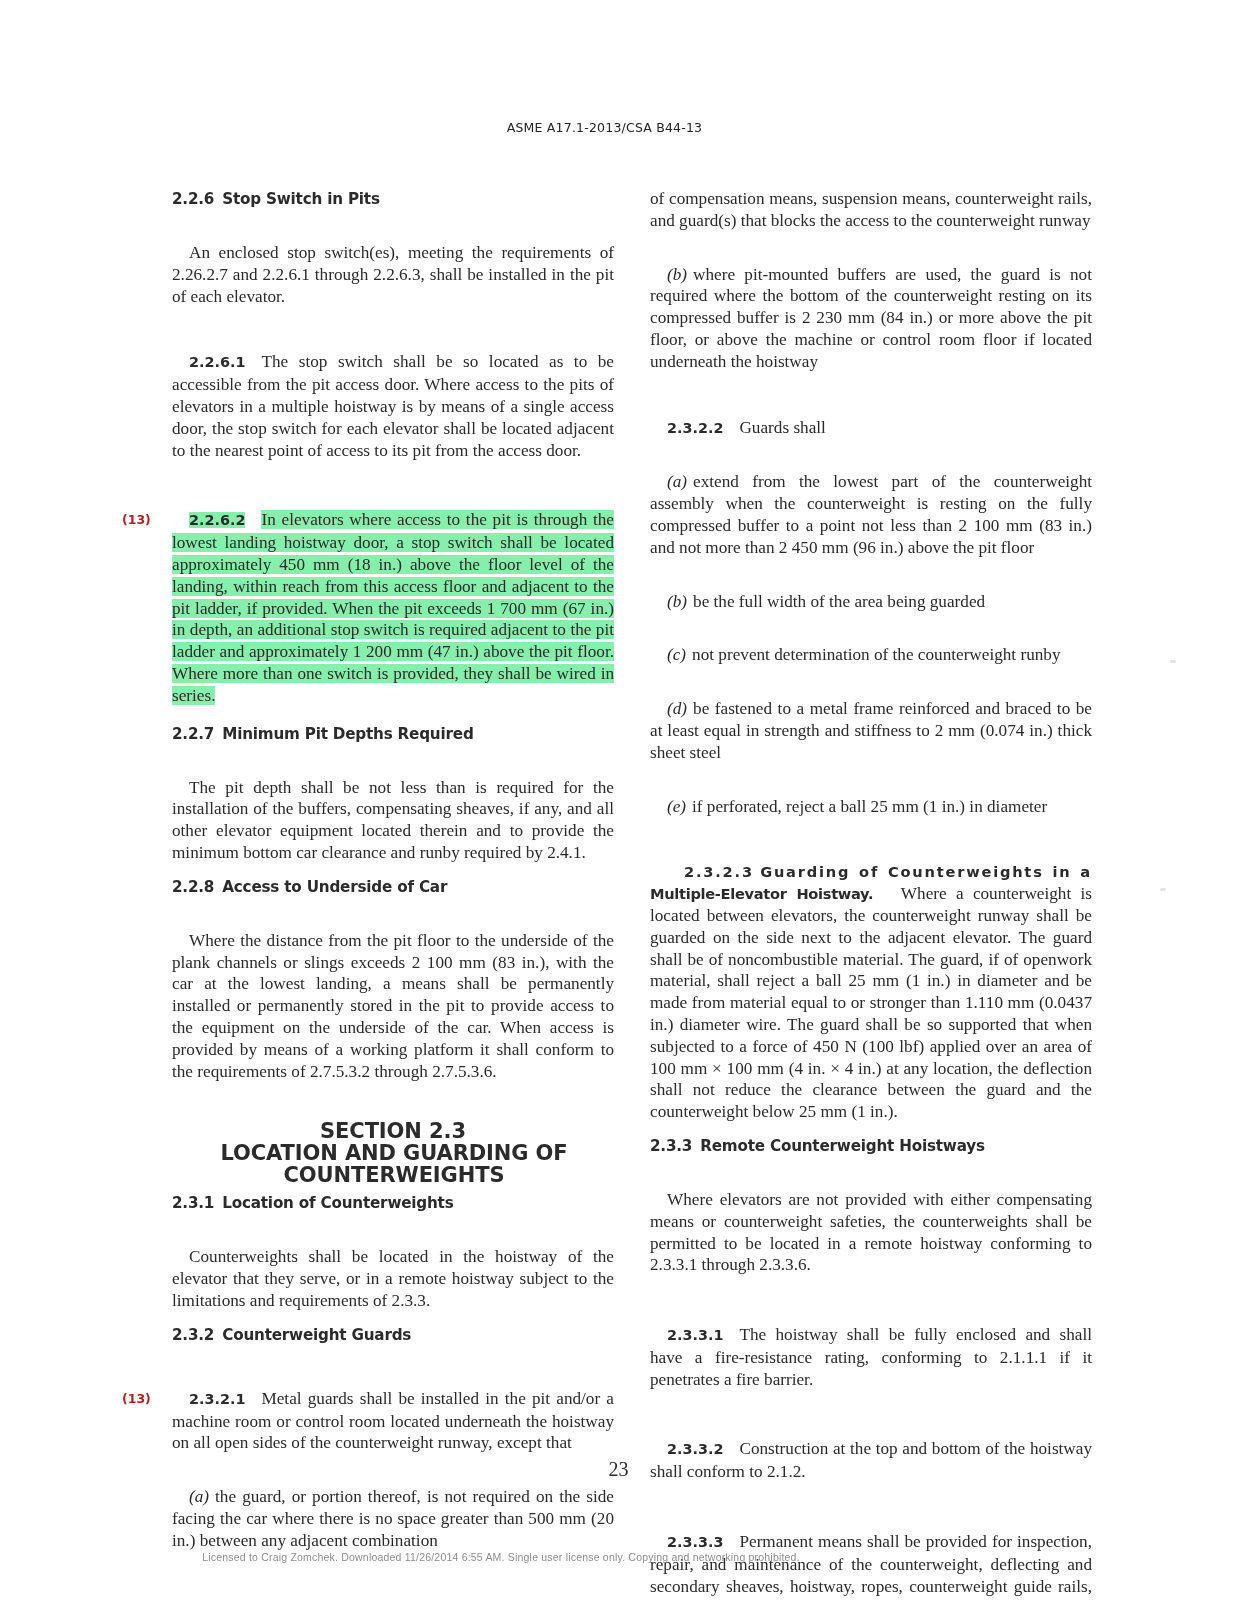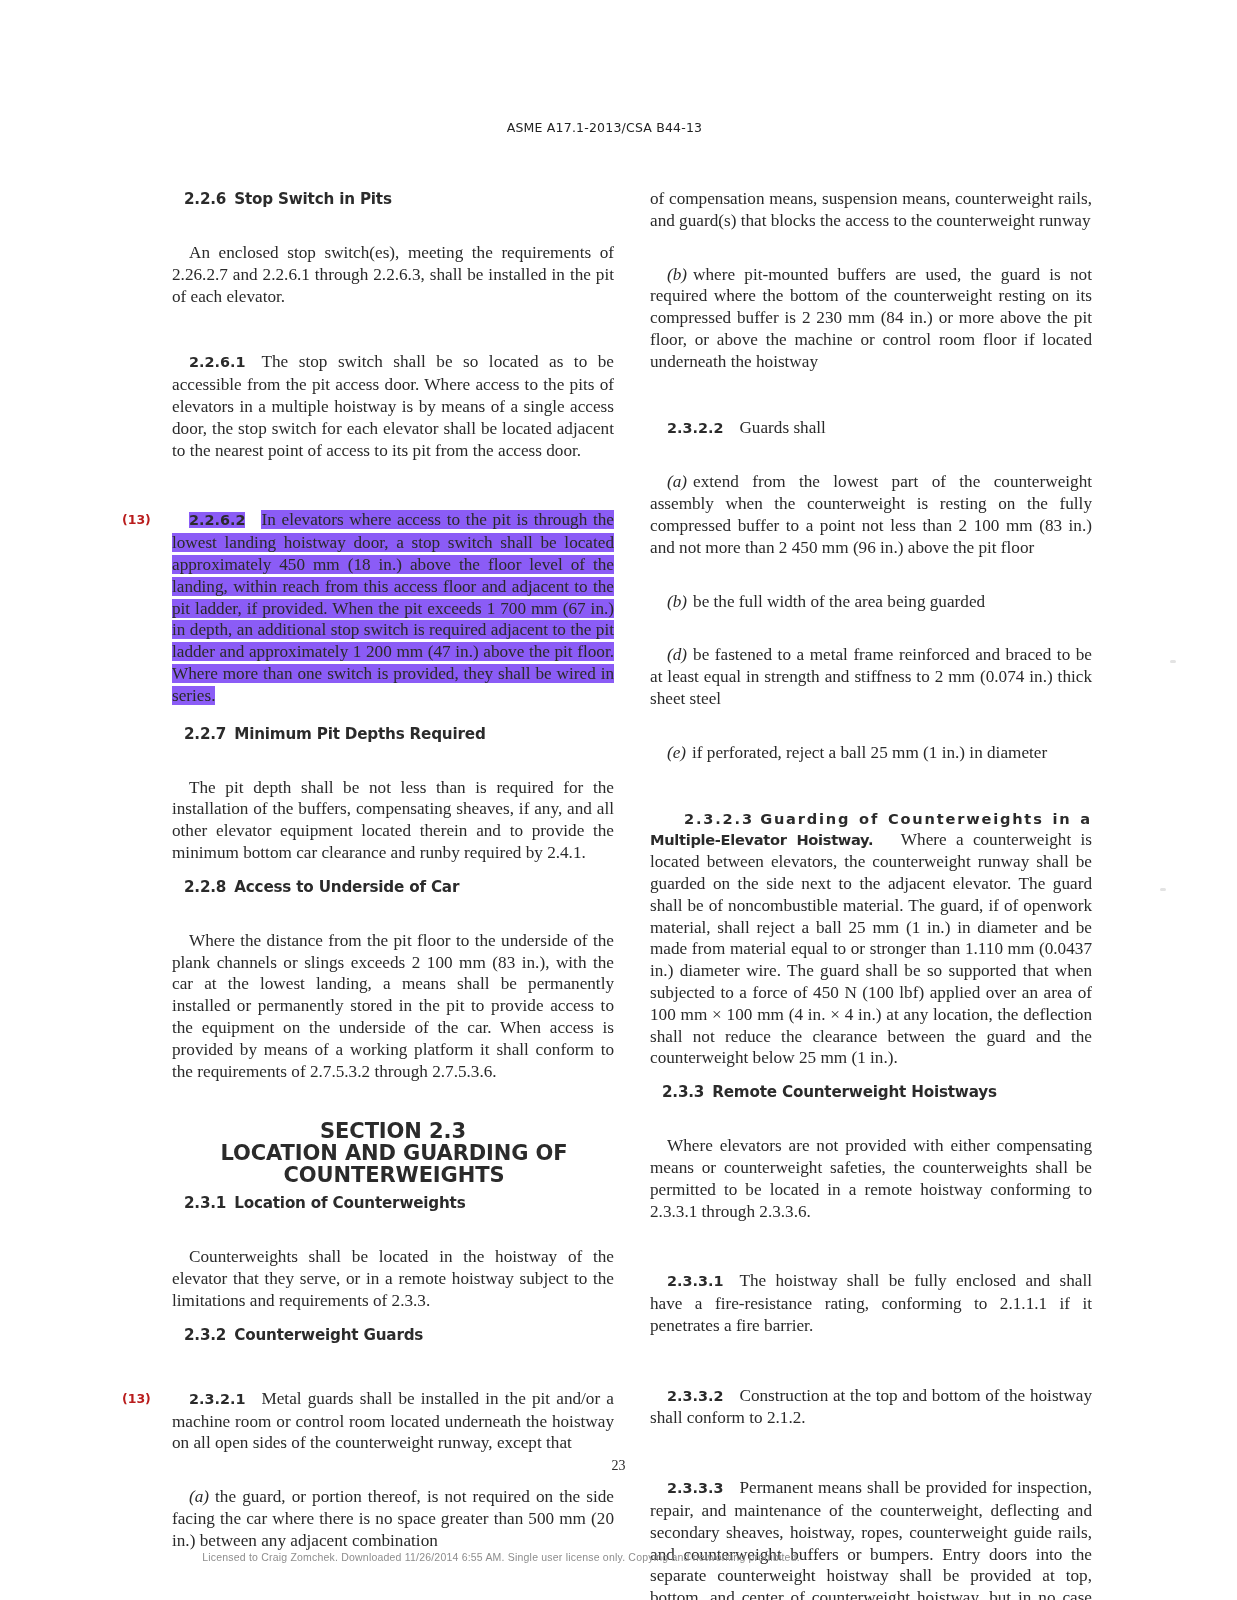--- a/index.html
+++ b/index.html
@@ -4,37 +4,37 @@
 <style>
   html, body { margin:0; padding:0; background:#ffffff; }
   body { width:1237px; height:1600px; position:relative; overflow:hidden; color:#2a2a2a; }
   .running-head { position:absolute; top:120px; left:0; width:1209px; text-align:center;
     font-family:"DejaVu Sans", sans-serif; font-size:12.5px; color:#222; letter-spacing:0.2px; }
   .col { position:absolute; top:188px; width:442px; font-family:"Liberation Serif", serif;
     font-size:17.2px; line-height:21.8px; color:#2a2a2a; }
   .col.left { left:172px; }
   .col.right { left:650px; }
   .h3 { font-family:"DejaVu Sans", sans-serif; font-weight:bold; font-size:15.2px; color:#2b2b2b;
-    margin:0 0 4px 12px; line-height:22px; letter-spacing:-0.2px; }
+    margin:0 0 4px 0; line-height:22px; letter-spacing:-0.2px; }
   .h3 .num { margin-right:8px; }
   p { margin:0; text-align:justify; }
   p.ind { text-indent:17px;margin-top:32px; }
   .gap { height:12px; }
   .gap-s { height:3px; }
   .gap-l { height:16px; }
   .pnum { font-family:"DejaVu Sans", sans-serif; font-weight:bold; font-size:14.4px; margin-right:16px; color:#2b2b2b; }
   .pnum-inline { font-family:"DejaVu Sans", sans-serif; font-weight:bold; font-size:14.6px; color:#2b2b2b; letter-spacing:1.8px; }
   .em { font-style:italic; margin-right:6px; }
   .revision { position:absolute; left:-50px; font-family:"DejaVu Sans", sans-serif; font-size:12.5px; font-weight:bold; color:#b91c1c; }
-  .hl { background:#8b5cf6; }
+  .hl { background:#86efac; }
   .section-title { font-family:"DejaVu Sans", sans-serif; font-weight:bold; font-size:21px; text-align:center;
     line-height:22px; color:#2b2b2b; letter-spacing:-0.1px; }
   .rel { position:relative; }
   .page-number { position:absolute; top:1458px; left:0; width:1237px; text-align:center;
-    font-family:"Liberation Serif", serif; font-size:14px; color:#2a2a2a; }
+    font-family:"Liberation Serif", serif; font-size:20px; color:#2a2a2a; }
   .license { position:absolute; top:1551px; left:0; width:1002px; text-align:center;
     font-family:"Liberation Sans", sans-serif; font-size:10.5px; color:#8d8d8d; letter-spacing:0.2px; }
   .speck { position:absolute; width:6px; height:3px; background:#e3e3e3; border-radius:2px; }
 </style>
 </head>
 <body>
 
 <div class="running-head">ASME A17.1-2013/CSA B44-13</div>
 
 <div class="col left">
@@ -89,20 +89,21 @@
 </div>
 
 <div class="col right">
   <p>of compensation means, suspension means, counterweight rails, and guard(s) that blocks the access to the counterweight runway</p>
   <p class="ind"><span class="em">(b)</span><span>where pit-mounted buffers are used, the guard is not required where the bottom of the counterweight resting on its compressed buffer is 2 230 mm (84 in.) or more above the pit floor, or above the machine or control room floor if located underneath the hoistway</span></p>
   <div class="gap"></div>
 
   <p class="ind"><span class="pnum">2.3.2.2</span><span>Guards shall</span></p>
   <p class="ind"><span class="em">(a)</span><span>extend from the lowest part of the counterweight assembly when the counterweight is resting on the fully compressed buffer to a point not less than 2 100 mm (83 in.) and not more than 2 450 mm (96 in.) above the pit floor</span></p>
   <p class="ind"><span class="em">(b)</span><span>be the full width of the area being guarded</span></p>
+  <p class="ind"><span class="em">(c)</span><span>not prevent determination of the counterweight runby</span></p>
   <p class="ind"><span class="em">(d)</span><span>be fastened to a metal frame reinforced and braced to be at least equal in strength and stiffness to 2 mm (0.074 in.) thick sheet steel</span></p>
   <p class="ind"><span class="em">(e)</span><span>if perforated, reject a ball 25 mm (1 in.) in diameter</span></p>
   <div class="gap"></div>
 
   <p class="ind" style="text-indent:34px;"><span class="pnum-inline">2.3.2.3</span> <span class="pnum-inline">Guarding of Counterweights in a</span> <span class="pnum-inline" style="letter-spacing:-0.3px;">Multiple-Elevator Hoistway.</span>&nbsp;&nbsp; <span>Where a counterweight is located between elevators, the counterweight runway shall be guarded on the side next to the adjacent elevator. The guard shall be of noncombustible material. The guard, if of openwork material, shall reject a ball 25 mm (1 in.) in diameter and be made from material equal to or stronger than 1.110 mm (0.0437 in.) diameter wire. The guard shall be so supported that when subjected to a force of 450 N (100 lbf) applied over an area of 100 mm × 100 mm (4 in. × 4 in.) at any location, the deflection shall not reduce the clearance between the guard and the counterweight below 25 mm (1 in.).</span></p>
   <div class="gap"></div>
 
   <div class="h3">
     <span class="num">2.3.3</span><span>Remote Counterweight Hoistways</span>
   </div>

